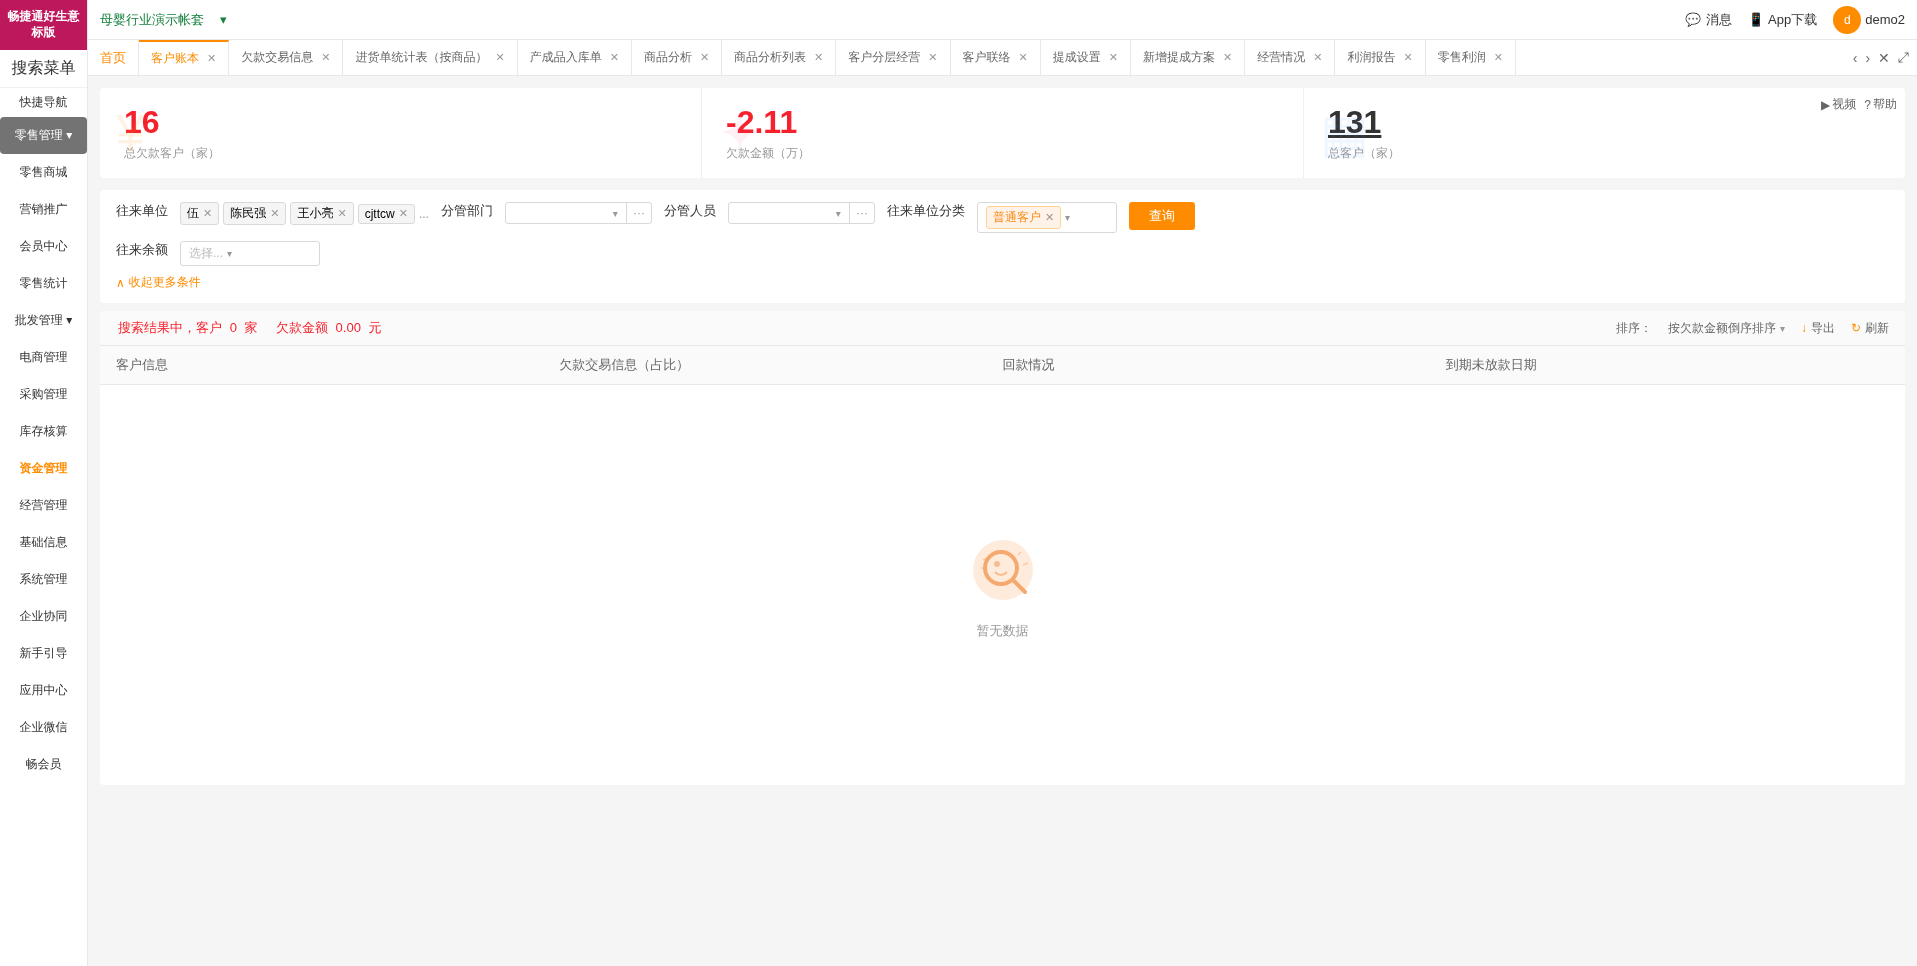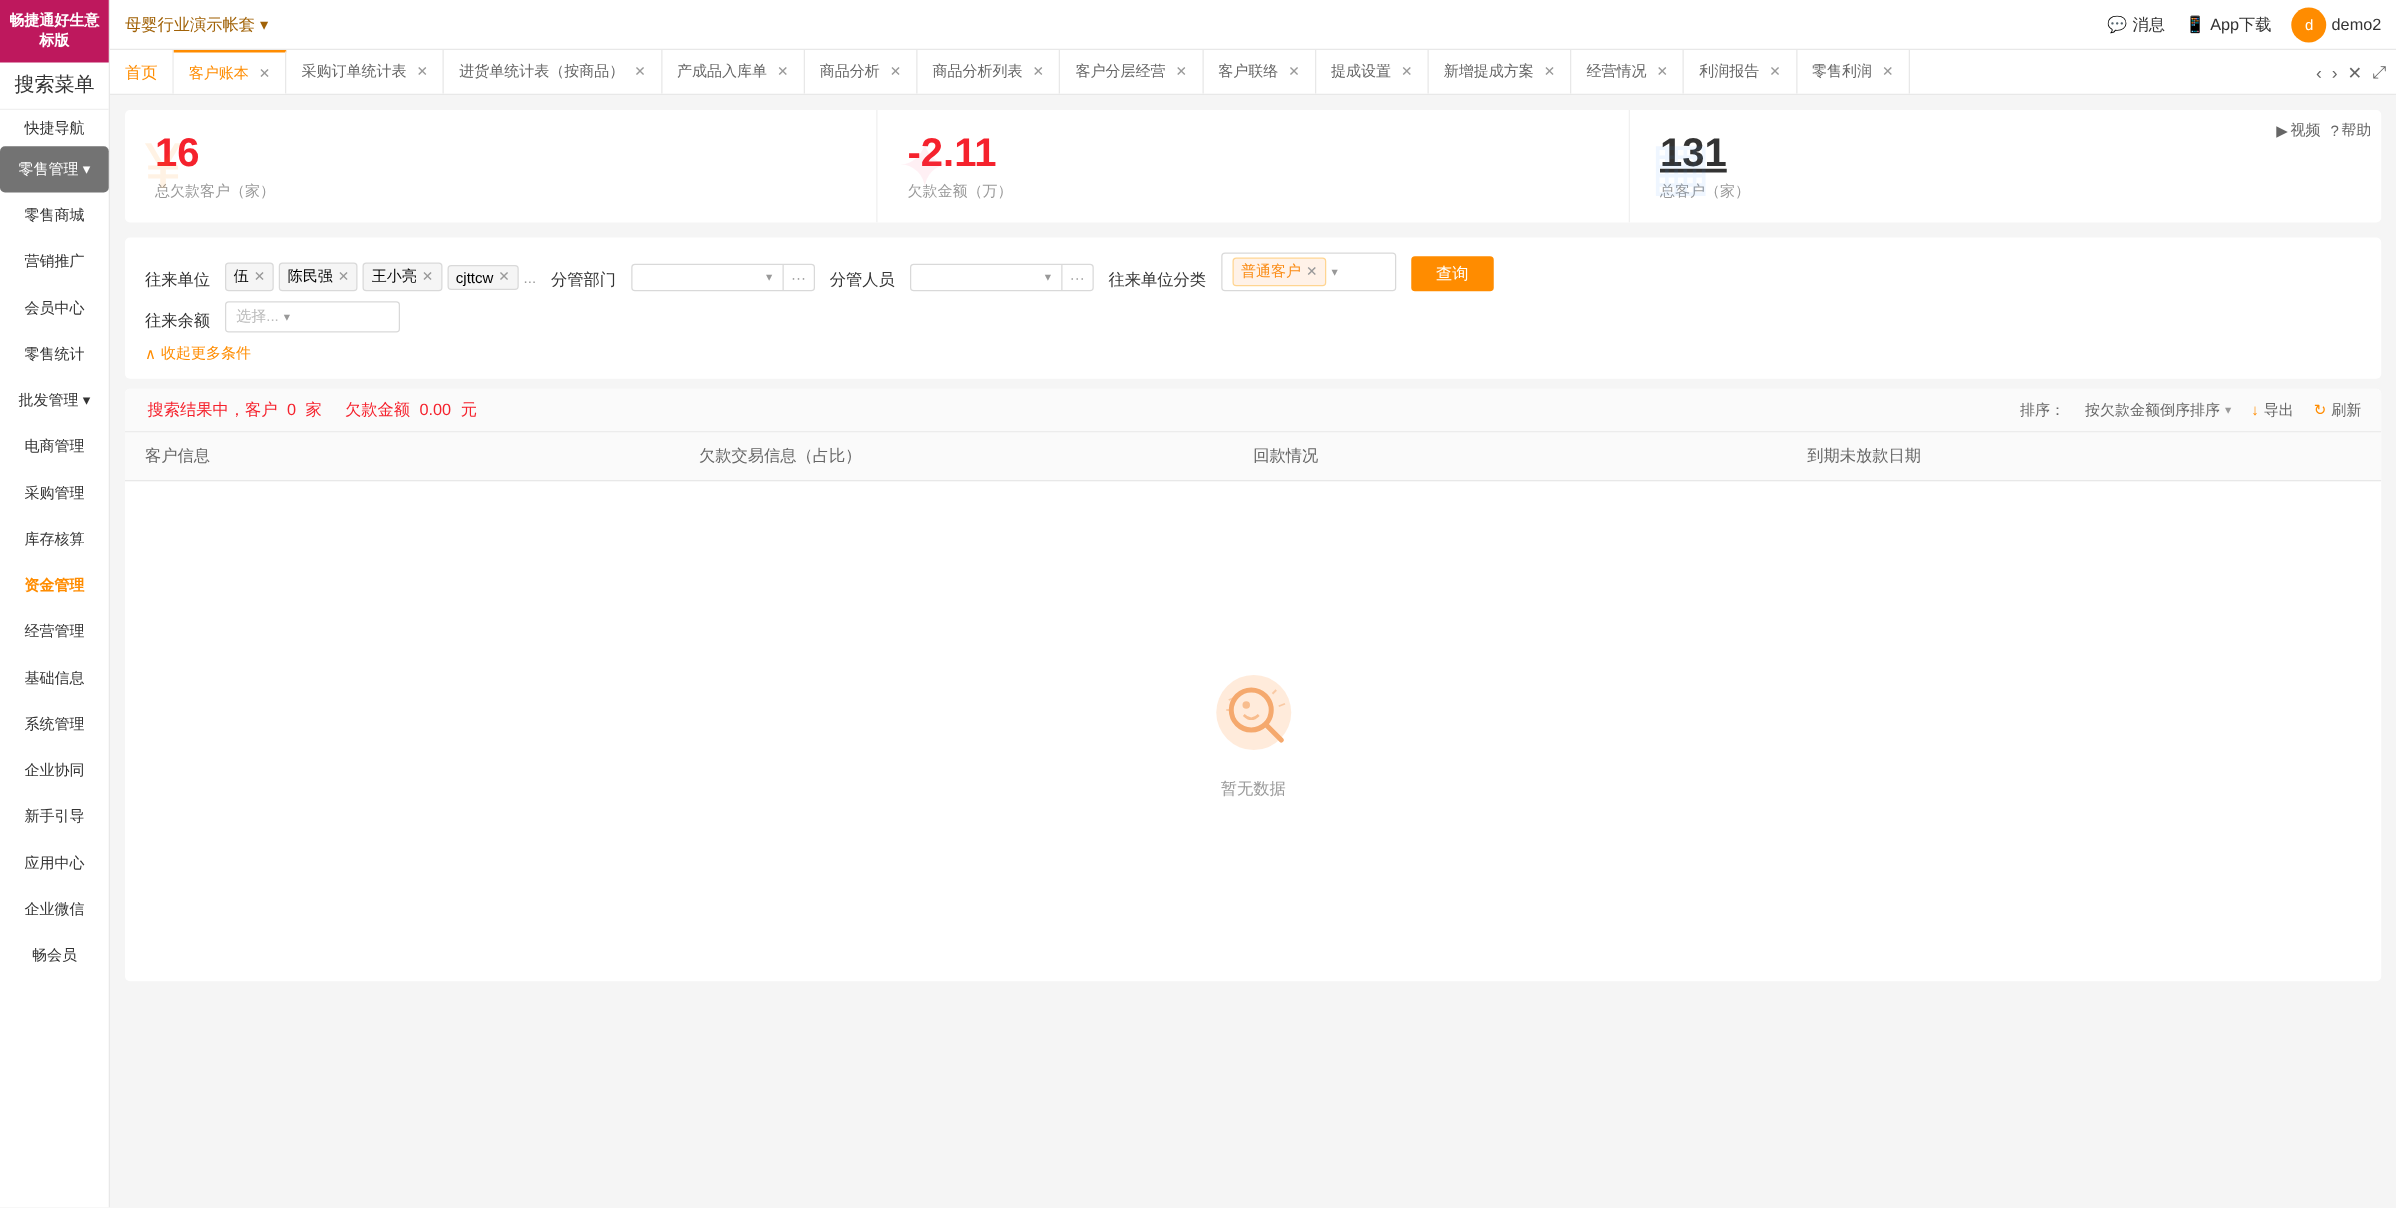--- a/index.html
+++ b/index.html
@@ -14,21 +14,21 @@
     .sidebar-item { padding: 10px 6px; font-size: 12px; color: #333; cursor: pointer; text-align: center; border-radius: 4px; }
     .sidebar-item.active { background: #737373; color: white; }
     .sidebar-item.active-sub { color: #ff8c00; }
 
     
     .main { flex: 1; display: flex; flex-direction: column; overflow: hidden; }
 
     
     .topbar { height: 40px; background: #fff; border-bottom: 1px solid #e8e8e8; display: flex; align-items: center; justify-content: space-between; padding: 0 12px; flex-shrink: 0; }
     .topbar-left { display: flex; align-items: center; gap: 8px; }
-    .org-selector { display: flex; align-items: center; gap: 4px; font-size: 13px; color: #a16207; cursor: pointer; }
+    .org-selector { display: flex; align-items: center; gap: 16px; font-size: 13px; color: #15803d; cursor: pointer; }
     .topbar-right { display: flex; align-items: center; gap: 16px; font-size: 13px; color: #333; }
     .topbar-right-item { display: flex; align-items: center; gap: 4px; cursor: pointer; }
     .avatar { width: 28px; height: 28px; border-radius: 50%; background: #ff8c00; color: white; display: flex; align-items: center; justify-content: center; font-size: 12px; }
 
     
     .tabbar { height: 36px; background: #fff; border-bottom: 1px solid #e8e8e8; display: flex; align-items: center; flex-shrink: 0; overflow: hidden; }
     .tab { display: flex; align-items: center; padding: 0 12px; height: 100%; font-size: 12px; color: #666; cursor: pointer; border-right: 1px solid #e8e8e8; white-space: nowrap; gap: 4px; flex-shrink: 0; }
     .tab.active { background: #fff; color: #ff8c00; border-top: 2px solid #ff8c00; }
     .tab .close-btn { font-size: 11px; color: #999; margin-left: 4px; }
     .tab-home { color: #ff8c00; font-size: 13px; }
@@ -46,21 +46,21 @@
     .stat-card { flex: 1; padding: 16px 24px; display: flex; flex-direction: column; align-items: flex-start; position: relative; border-right: 1px solid #f0f0f0; }
     .stat-card:last-child { border-right: none; }
     .stat-value-red { font-size: 32px; font-weight: bold; color: #f5222d; }
     .stat-value-black { font-size: 32px; font-weight: bold; color: #333; text-decoration: underline; }
     .stat-label { font-size: 12px; color: #999; margin-top: 4px; }
     .video-help { position: absolute; top: 8px; right: 8px; display: flex; gap: 8px; font-size: 12px; color: #666; }
     .video-help span { cursor: pointer; display: flex; align-items: center; gap: 2px; }
 
     
     .filter-area { background: #fff; border-radius: 4px; padding: 12px 16px; margin-bottom: 8px; }
-    .filter-row { display: flex; align-items: flex-end; gap: 12px; margin-bottom: 8px; flex-wrap: wrap; }
+    .filter-row { display: flex; align-items: flex-start; gap: 12px; margin-bottom: 8px; flex-wrap: wrap; }
     .filter-label { font-size: 13px; color: #333; white-space: nowrap; }
     .filter-tags { display: flex; align-items: center; gap: 4px; flex-wrap: wrap; }
     .filter-tag { display: flex; align-items: center; background: #f5f5f5; border: 1px solid #d9d9d9; border-radius: 3px; padding: 2px 6px; font-size: 12px; gap: 4px; }
     .filter-tag .x { cursor: pointer; color: #999; font-size: 11px; }
     .filter-more { color: #999; cursor: pointer; font-size: 12px; }
     .filter-select { display: flex; align-items: center; border: 1px solid #d9d9d9; border-radius: 3px; padding: 3px 8px; font-size: 12px; cursor: pointer; min-width: 140px; background: #fff; gap: 4px; }
     .filter-select .placeholder { color: #bbb; }
     .collapse-btn { display: flex; align-items: center; gap: 4px; color: #ff8c00; font-size: 12px; cursor: pointer; margin: 0 auto; }
     .query-btn { background: #ff8c00; color: white; border: none; border-radius: 3px; padding: 5px 20px; font-size: 13px; cursor: pointer; }
 
@@ -154,21 +154,21 @@
 
   <div class="tabbar">
     <div class="tab tab-home">
       <span>首页</span>
     </div>
     <div class="tab active">
       <span>客户账本</span>
       <span class="close-btn">✕</span>
     </div>
     <div class="tab">
-      <span>采购订单统计表</span>
+      <span>欠款交易信息</span>
       <span class="close-btn">✕</span>
     </div>
     <div class="tab">
       <span>进货单统计表（按商品）</span>
       <span class="close-btn">✕</span>
     </div>
     <div class="tab">
       <span>产成品入库单</span>
       <span class="close-btn">✕</span>
     </div>

